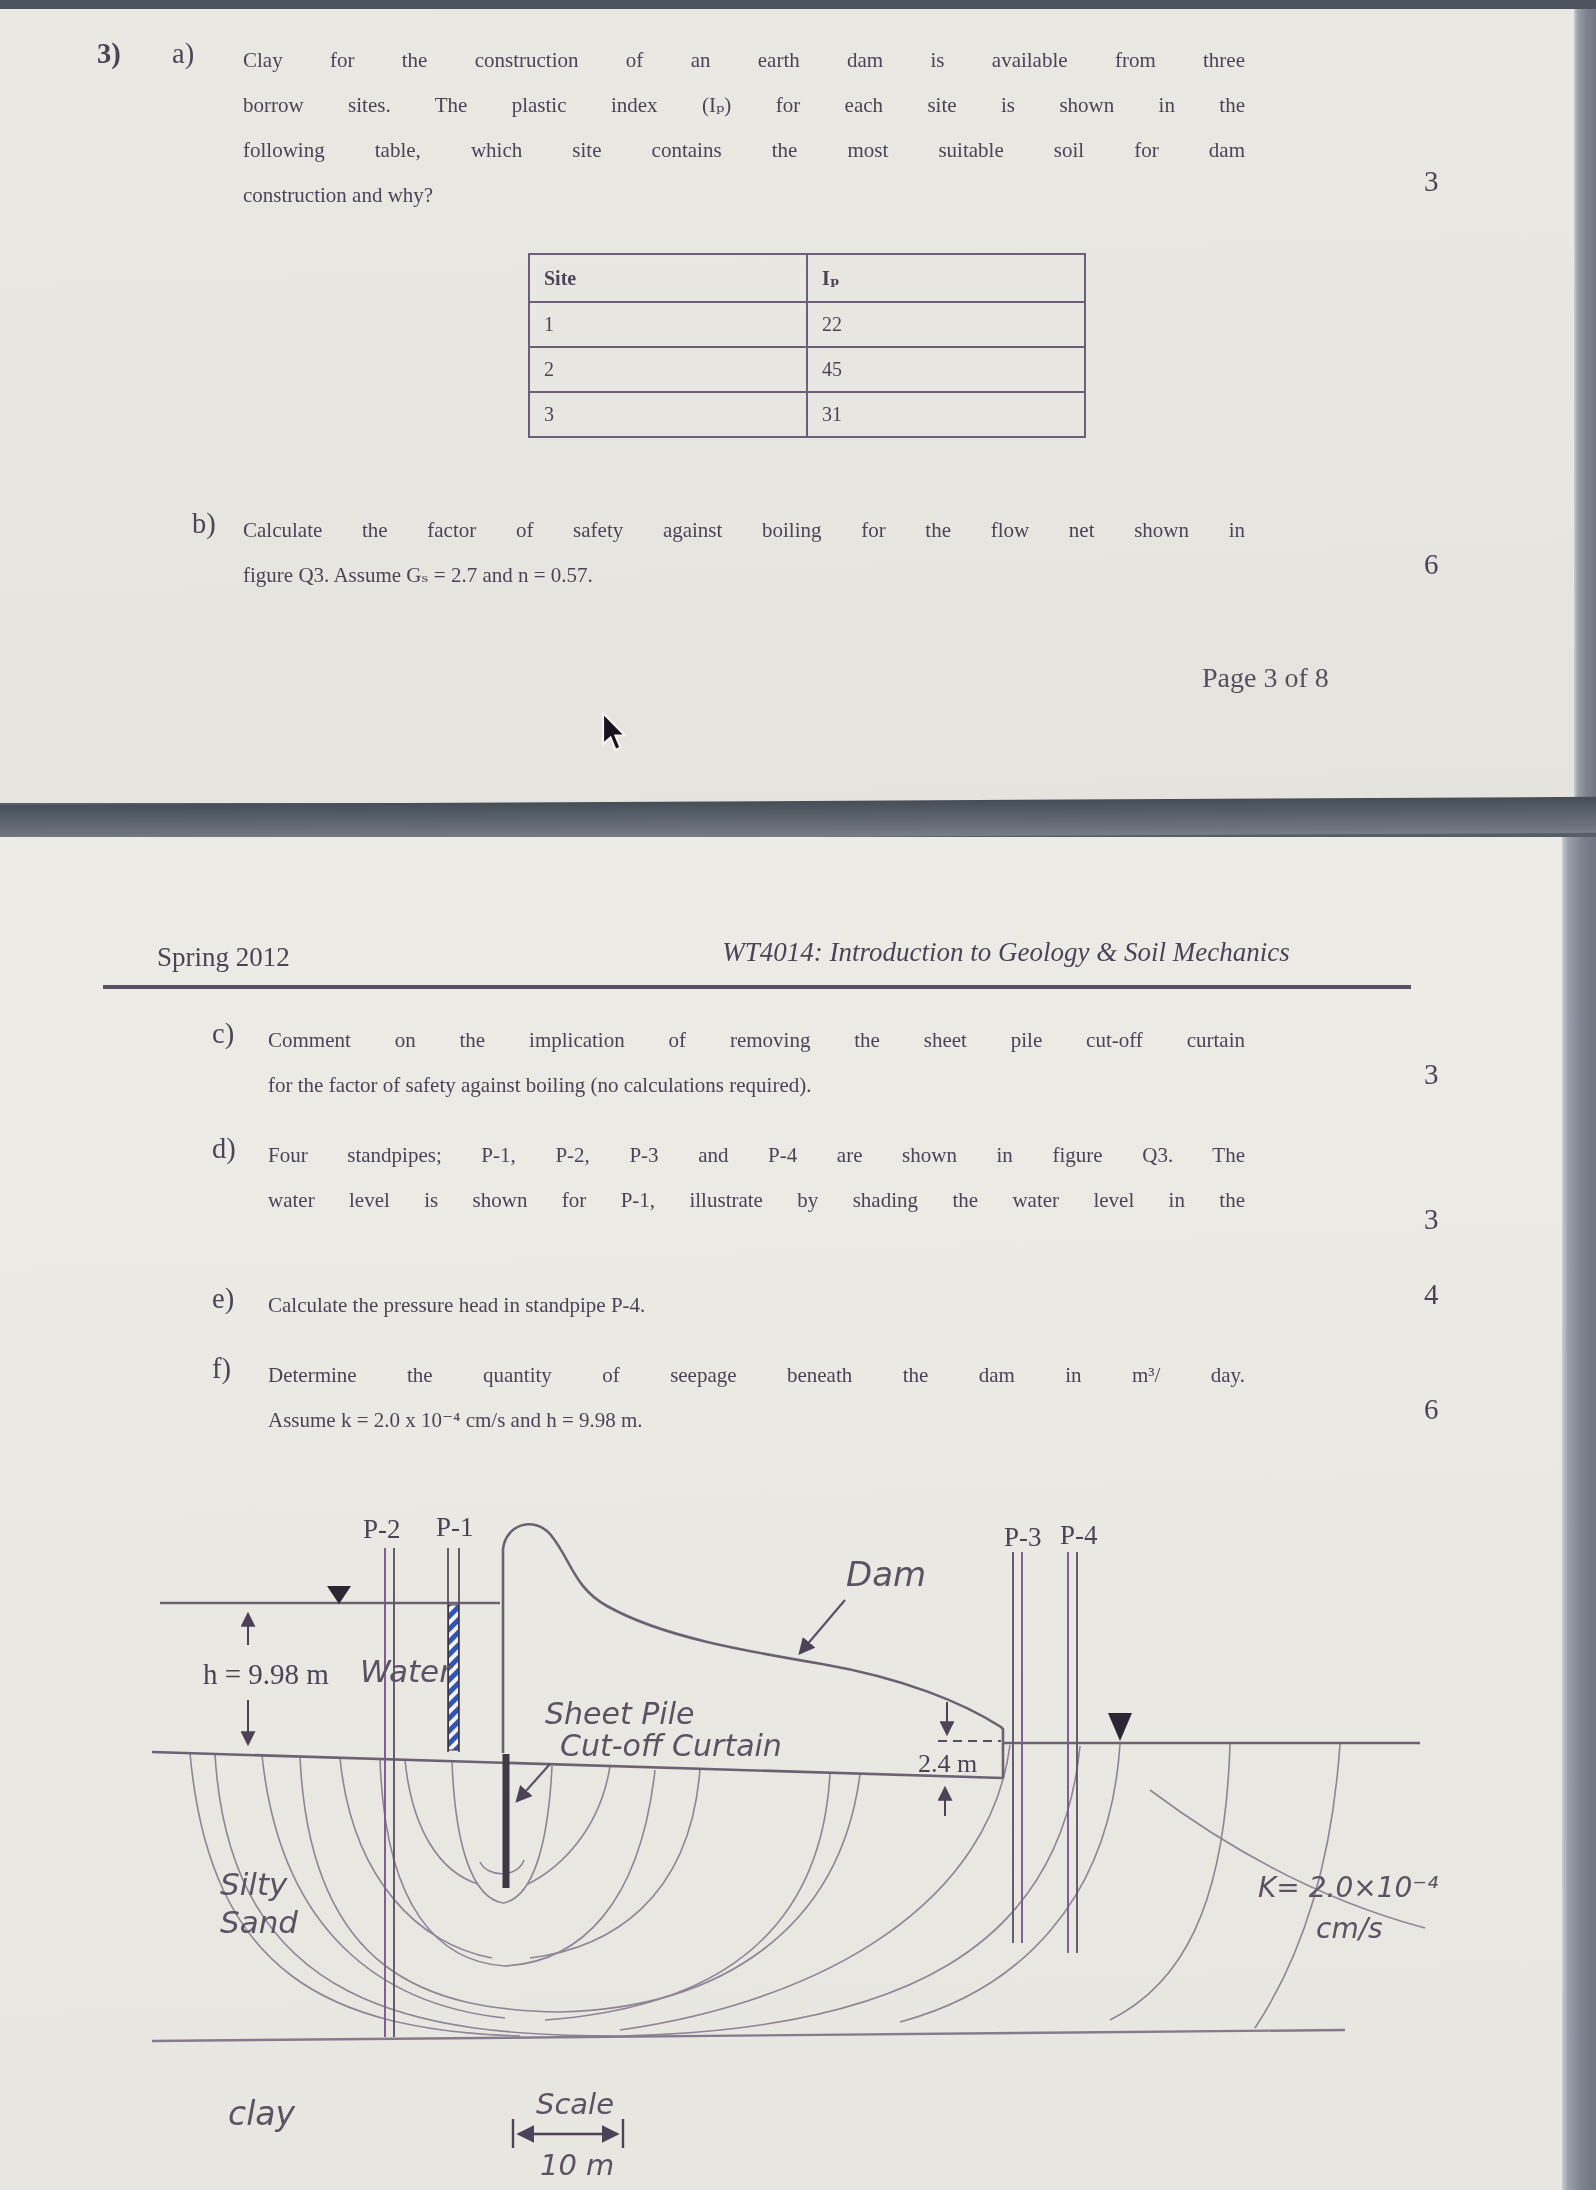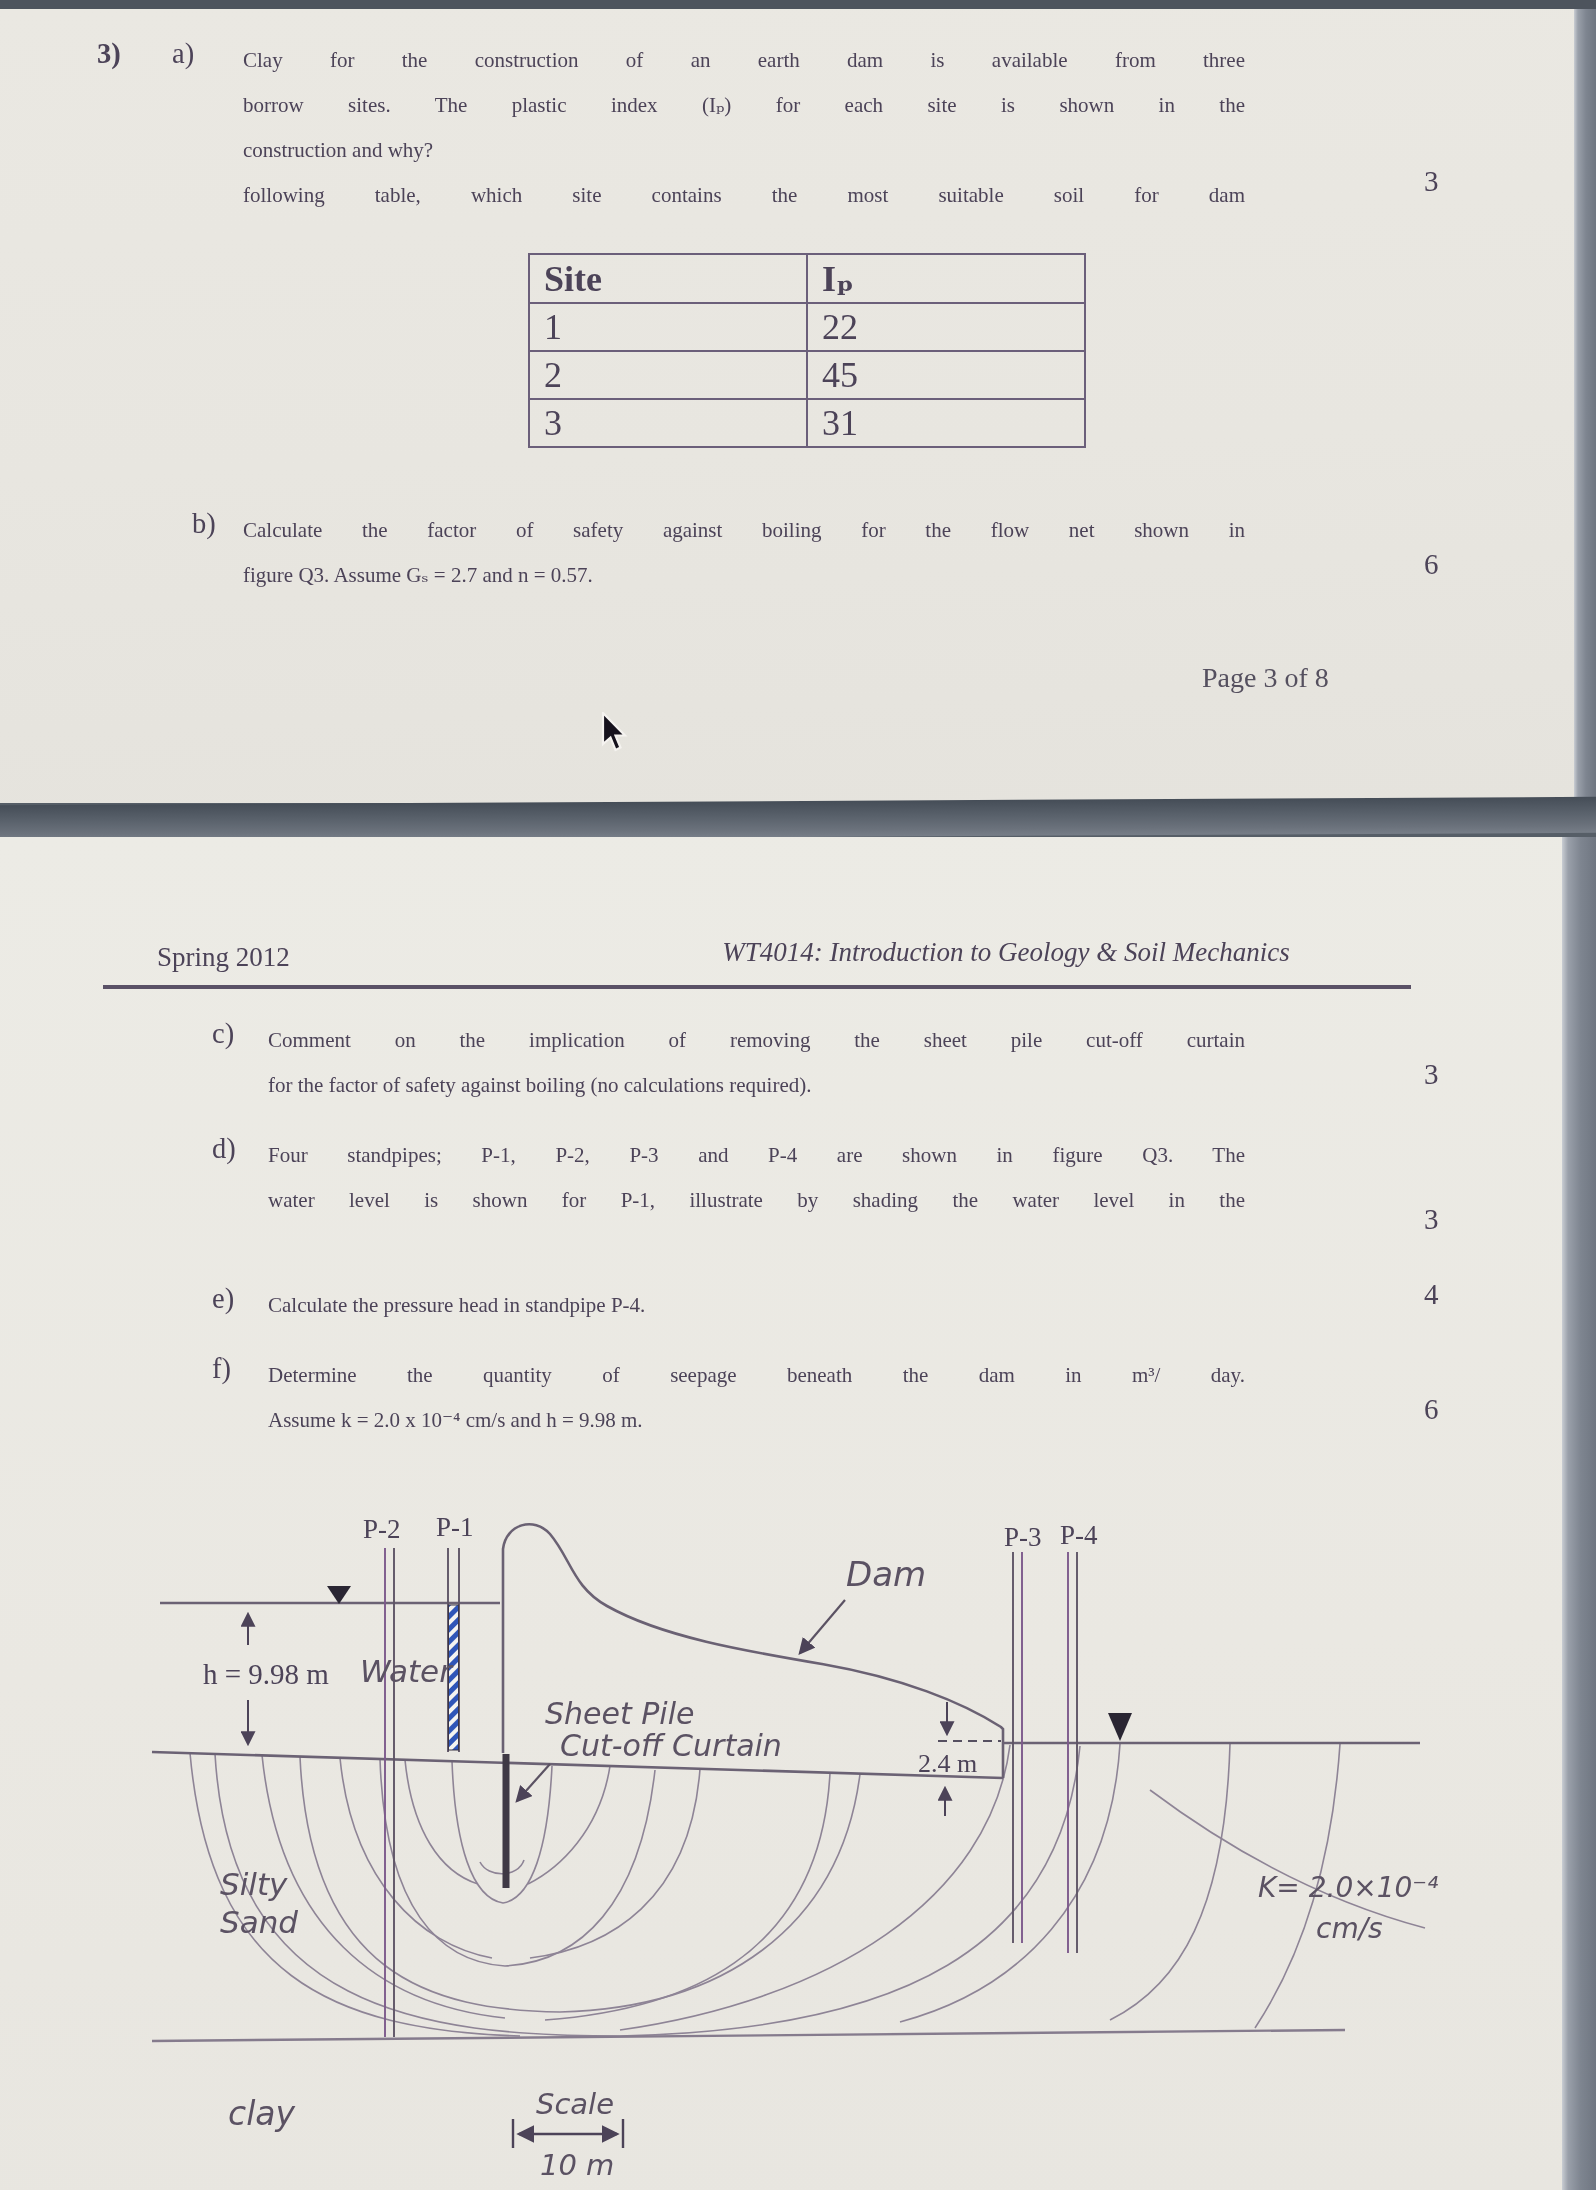--- a/index.html
+++ b/index.html
@@ -15,21 +15,21 @@
   .qletter{font-size:28.5px;}
   .qnum{font-size:28.5px;font-weight:600;}
   .mark{font-size:29px;color:#4c4358;}
   .footer{font-size:28px;color:#55505f;}
   .hdr-left{font-size:27px;}
   .hdr-right{font-size:27px;font-style:italic;}
   .sepband{background:linear-gradient(180deg,#454d57 0%,#5a626c 45%,#6b727c 80%,#777e88 100%);
            transform:rotate(-0.30deg);}
   .edge-strip{background:linear-gradient(90deg,#c9cdd3 0%,#9aa0aa 18%,#7e8590 55%,#6f7681 100%);}
   table.sites{border-collapse:collapse;}
-  table.sites td,table.sites th{border:2px solid #6b5f7a;font-size:36px;color:#4c4358;
+  table.sites td,table.sites th{border:2px solid #6b5f7a;font-size:20px;color:#4c4358;
       text-align:left;padding:2px 4px 2px 14px;background:transparent;font-weight:normal;}
   table.sites th{font-weight:bold;height:42px;}
   table.sites td{height:39px;}
   svg text.hand{font-family:"DejaVu Sans",sans-serif;font-style:italic;fill:#5b5263;}
   svg text.printlbl{font-family:"Liberation Serif","DejaVu Serif",serif;fill:#4c4358;}
 </style>
 </head>
 <body>
 
 <div id="shot">
@@ -38,22 +38,22 @@
 
   <div class="abs page" style="left:0;top:9px;width:1596px;height:794px;"></div>
 
   <div class="abs edge-strip" style="left:1574px;top:9px;width:22px;height:794px;"></div>
 
   <div class="abs print qnum" style="left:97px;top:38px;">3)</div>
   <div class="abs print qletter" style="left:172px;top:38px;">a)</div>
   <div class="abs print qtext" style="left:243px;top:38px;width:1002px;">
     <div class="qline">Clay for the construction of an earth dam is available from three</div>
     <div class="qline">borrow sites.  The plastic index (Iₚ) for each site is shown in the</div>
+    <div class="qline">following table, which site contains the most suitable soil for dam</div>
     <div class="qline last">construction and why?</div>
-    <div class="qline">following table, which site contains the most suitable soil for dam</div>
   </div>
   <div class="abs mark" style="left:1424px;top:165px;">3</div>
 
   <div class="abs" style="left:528px;top:253px;">
     <table class="sites">
       <tbody>
           <tr>
         <th style="width:258px;">Site</th>
         <th style="width:258px;">Iₚ</th>
       </tr>

